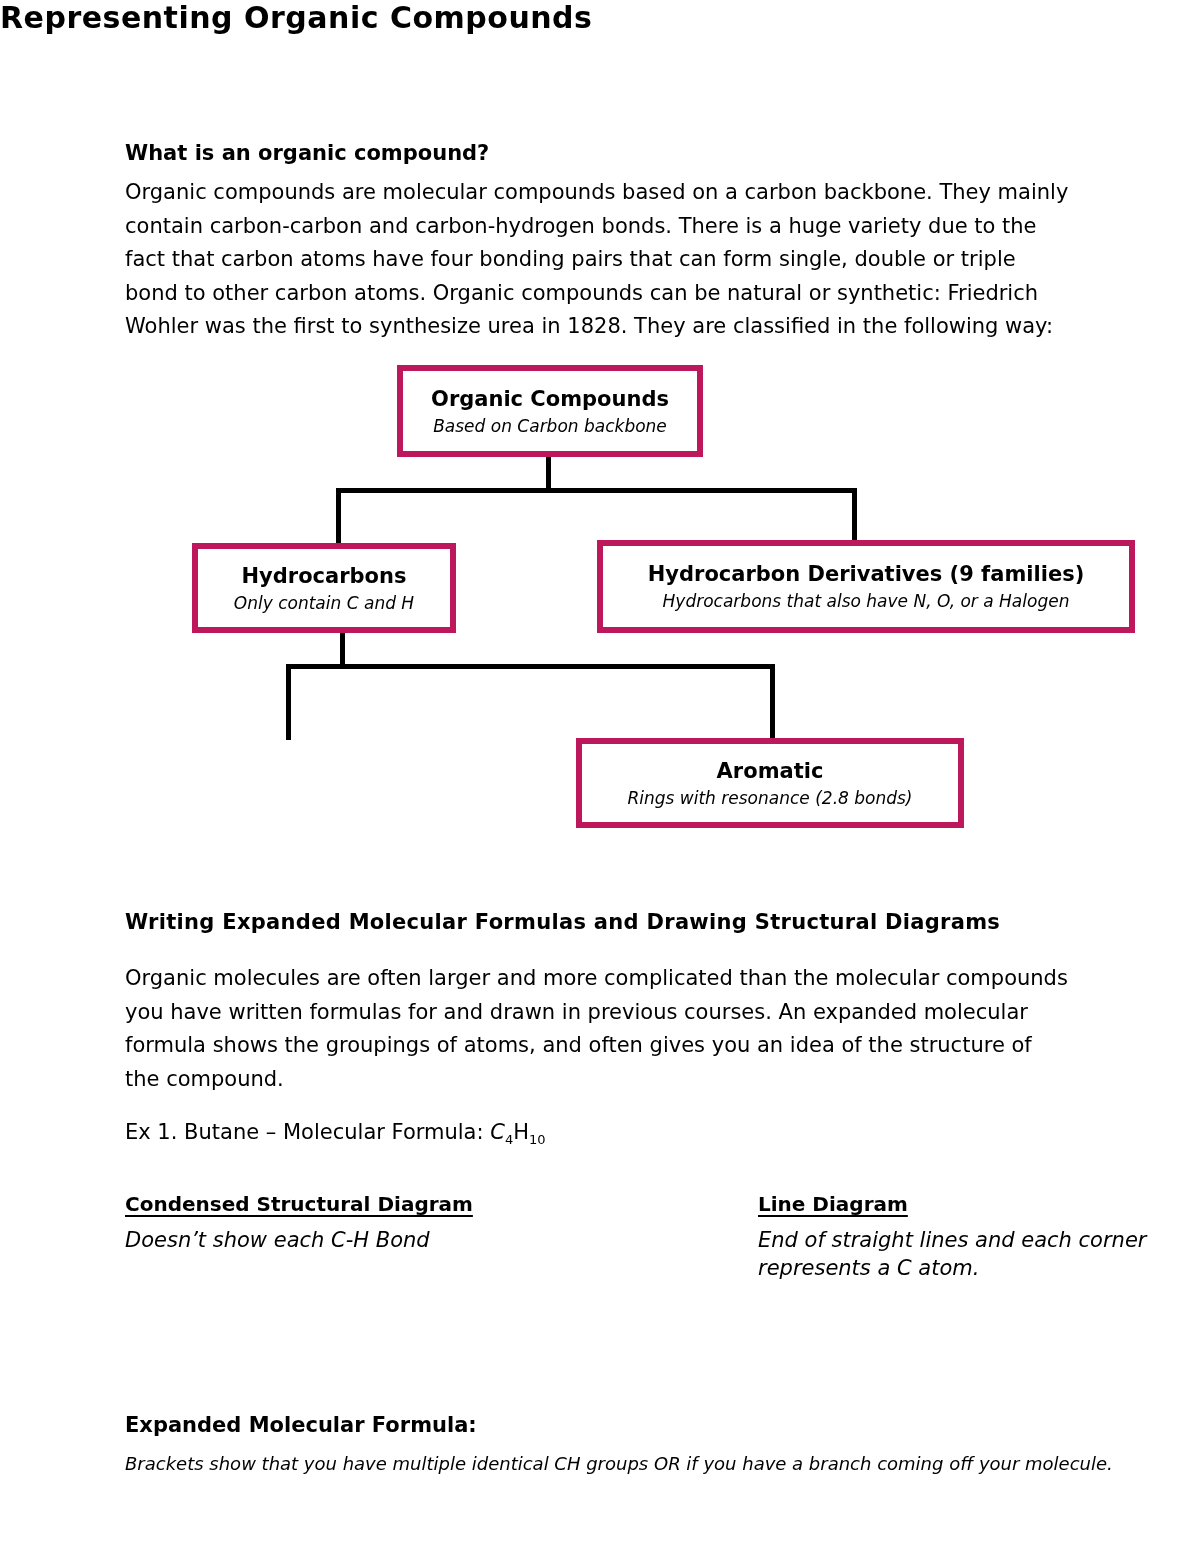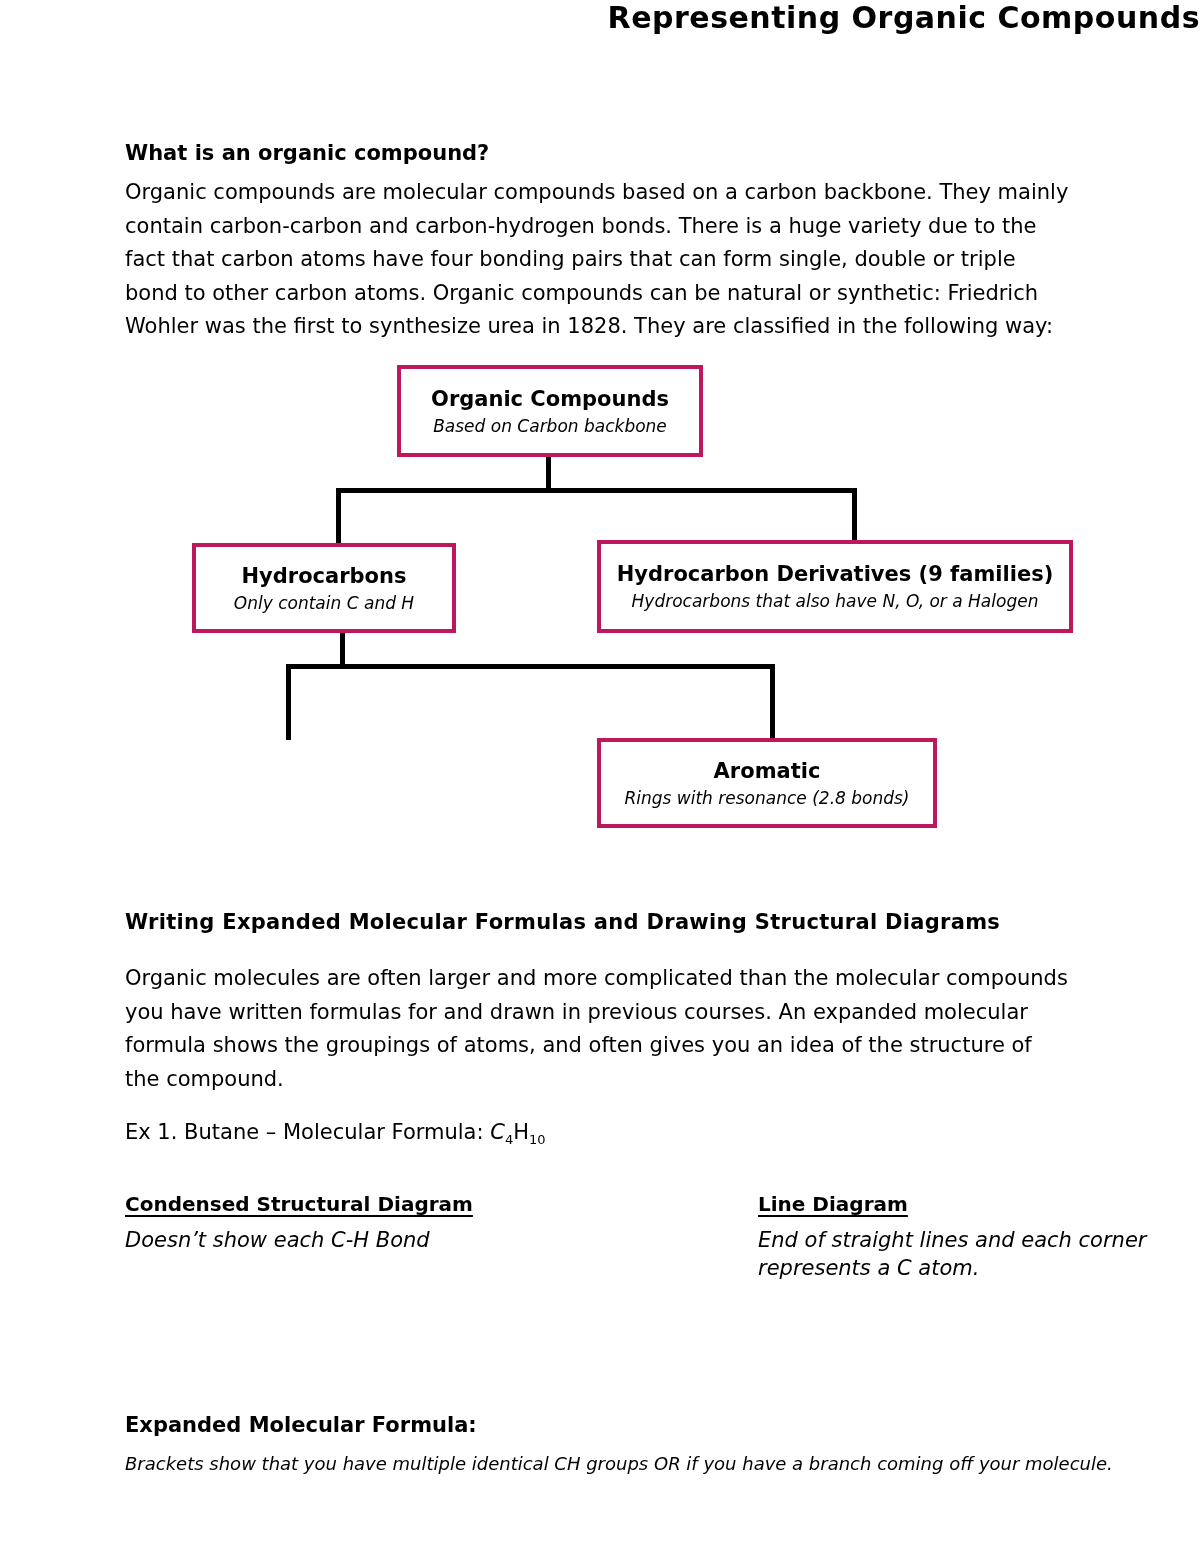--- a/index.html
+++ b/index.html
@@ -9,54 +9,54 @@
     height: 1553px;
     background: #ffffff;
     color: #000000;
     font-family: "DejaVu Sans", sans-serif;
     overflow: hidden;
   }
   .abs { position: absolute; }
 
   .doc-title {
     left: 0; top: 56; width: 1200px;
-    text-align: right;
+    text-align: left;
     font-size: 30px; font-weight: bold;
     letter-spacing: 0.5px;
   }
   .h-bold { font-size: 21px; font-weight: bold; }
   .body-text {
     font-size: 21px;
     line-height: 33.5px;
     white-space: pre-line;
   }
   .intro-heading { left: 125px; top: 141px; }
   .intro-body   { left: 125px; top: 176px; width: 1010px; }
 
   
   .fc-box {
     position: absolute;
     box-sizing: border-box;
-    border: 4px solid #be185d;
+    border: 6px solid #be185d;
     background: #ffffff;
     display: flex;
     flex-direction: column;
     align-items: center;
     justify-content: center;
     text-align: center;
     gap: 5px;
     padding: 4px 8px;
   }
   .fc-title { font-size: 21px; font-weight: bold; }
   .fc-sub   { font-size: 17px; font-style: italic; }
   .box-organic      { left: 397px; top: 365px; width: 306px; height: 92px; }
   .box-hydrocarbons { left: 192px; top: 543px; width: 264px; height: 90px; }
-  .box-derivatives  { left: 597px; top: 540px; width: 476px; height: 93px; }
+  .box-derivatives  { left: 597px; top: 540px; width: 538px; height: 93px; }
   .box-aliphatic    { left: 103px; top: 738px; width: 378px; height: 92px; }
-  .box-aromatic     { left: 597px; top: 738px; width: 340px; height: 90px; }
+  .box-aromatic     { left: 576px; top: 738px; width: 388px; height: 90px; }
 
   .fc-line { position: absolute; background: #000000; }
   .seg-v1 { left: 546px; top: 455px; width: 5px;   height: 38px; }
   .seg-h1 { left: 336px; top: 488px; width: 521px; height: 5px;  }
   .seg-v2 { left: 336px; top: 488px; width: 5px;   height: 57px; }
   .seg-v3 { left: 852px; top: 488px; width: 5px;   height: 54px; }
   .seg-v4 { left: 340px; top: 631px; width: 5px;   height: 38px; }
   .seg-h2 { left: 286px; top: 664px; width: 489px; height: 5px;  }
   .seg-v5 { left: 286px; top: 664px; width: 5px;   height: 76px; }
   .seg-v6 { left: 770px; top: 664px; width: 5px;   height: 76px; }

